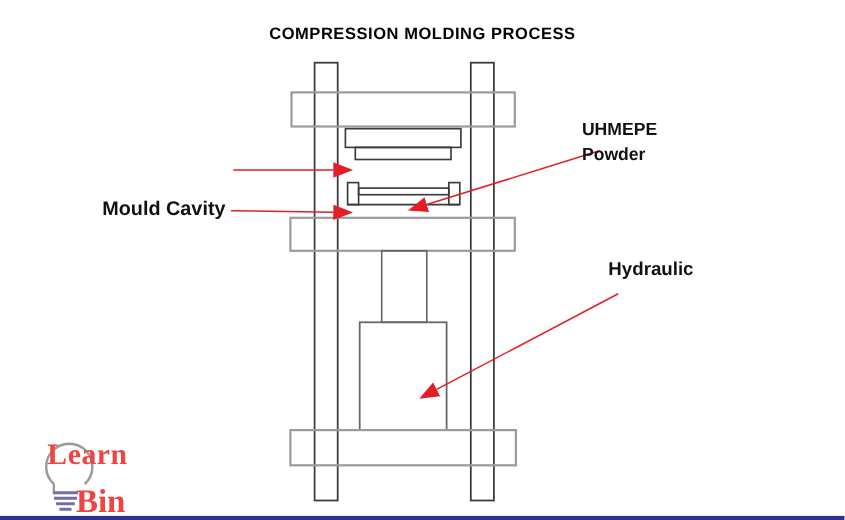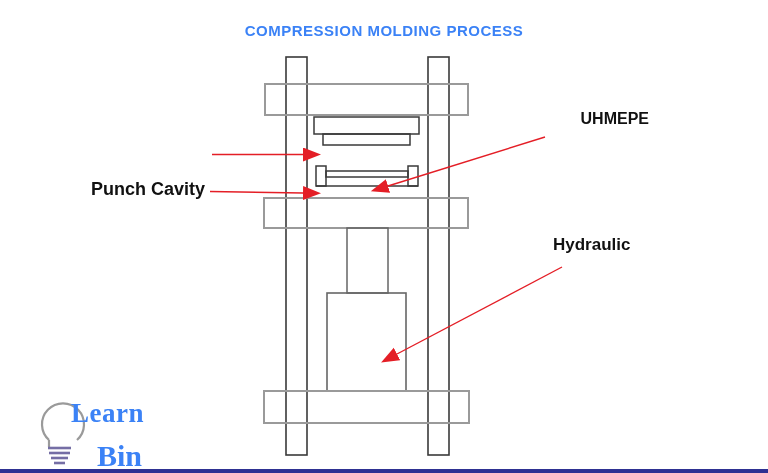--- a/index.html
+++ b/index.html
@@ -3,30 +3,30 @@
 <meta charset="utf-8">
 <style>
   html,body{margin:0;padding:0;background:#ffffff;}
   #stage{
     position:relative;width:768px;height:473px;background:#ffffff;overflow:hidden;
     font-family:"Liberation Sans", sans-serif;
   }
   .abs{position:absolute;}
   .title{
     top:22px;left:0;width:768px;text-align:center;
-    font-size:15px;font-weight:bold;letter-spacing:.5px;color:#3b82f6;
+    font-size:15px;font-weight:bold;letter-spacing:.5px;color:#000000;
   }
   .lbl{font-weight:bold;color:#111;}
   .lbl-punch{top:142px;left:40px;width:170px;text-align:right;font-size:18px;}
   .lbl-cavity{top:179px;left:35px;width:170px;text-align:right;font-size:18px;}
-  .lbl-uhmepe{top:108px;left:529px;width:120px;text-align:right;font-size:16px;line-height:22px;}
+  .lbl-uhmepe{top:108px;left:529px;width:120px;text-align:left;font-size:16px;line-height:22px;}
   .lbl-hydraulic{top:233px;left:553px;width:132px;text-align:left;font-size:17px;line-height:23px;}
   svg.overlay{top:0;left:0;}
   .logo{top:392px;left:25px;width:130px;height:78px;}
-  .logo-word{position:absolute;font-family:"Liberation Serif", serif;font-weight:bold;color:#3b82f6;margin-left:28px;}
+  .logo-word{position:absolute;font-family:"Liberation Serif", serif;font-weight:bold;color:#ef4444;}
   .logo-learn{left:18px;top:6px;font-size:27px;letter-spacing:.5px;}
   .logo-bin{left:44px;top:47px;font-size:30px;}
   .bottom-bar{left:0;top:469px;width:768px;height:4px;background:#2e3192;}
 </style>
 </head>
 <body>
 
 <div id="stage">
 
   <div class="abs title">COMPRESSION MOLDING PROCESS</div>
@@ -57,23 +57,24 @@
     <rect x="327" y="293" width="79" height="98" fill="none" stroke="#666666" stroke-width="1.6"></rect>
 
     <rect x="264" y="391" width="205" height="32" fill="none" stroke="#9a9a9a" stroke-width="2"></rect>
 
     <line x1="212" y1="154.5" x2="303" y2="154.5" stroke="#e41e26" stroke-width="1.4" marker-end="url(#arrow)"></line>
     <line x1="210" y1="191.5" x2="303" y2="193" stroke="#e41e26" stroke-width="1.4" marker-end="url(#arrow)"></line>
     <line x1="545" y1="137" x2="388" y2="186" stroke="#e41e26" stroke-width="1.4" marker-end="url(#arrow)"></line>
     <line x1="562" y1="267" x2="397" y2="354" stroke="#e41e26" stroke-width="1.4" marker-end="url(#arrow)"></line>
   </svg>
 
-  <div class="abs lbl lbl-cavity">Punch Cavity</div>
+  <div class="abs lbl lbl-cavity">Mould Cavity</div>
   <div class="abs lbl lbl-uhmepe">
     <div>UHMEPE</div>
+    <div>Powder</div>
   </div>
   <div class="abs lbl lbl-hydraulic">
     <div>Hydraulic</div>
   </div>
 
   <div class="abs logo">
     <svg width="130" height="78" viewBox="0 0 130 78">
       <path d="M 52 48 A 21 21 0 1 0 24 48" fill="none" stroke="#9a9a9a" stroke-width="2.2"></path>
       <line x1="24" y1="48" x2="24" y2="55" stroke="#9a9a9a" stroke-width="2.2"></line>
       <line x1="23" y1="56" x2="46" y2="56" stroke="#756ea5" stroke-width="2.6"></line>

